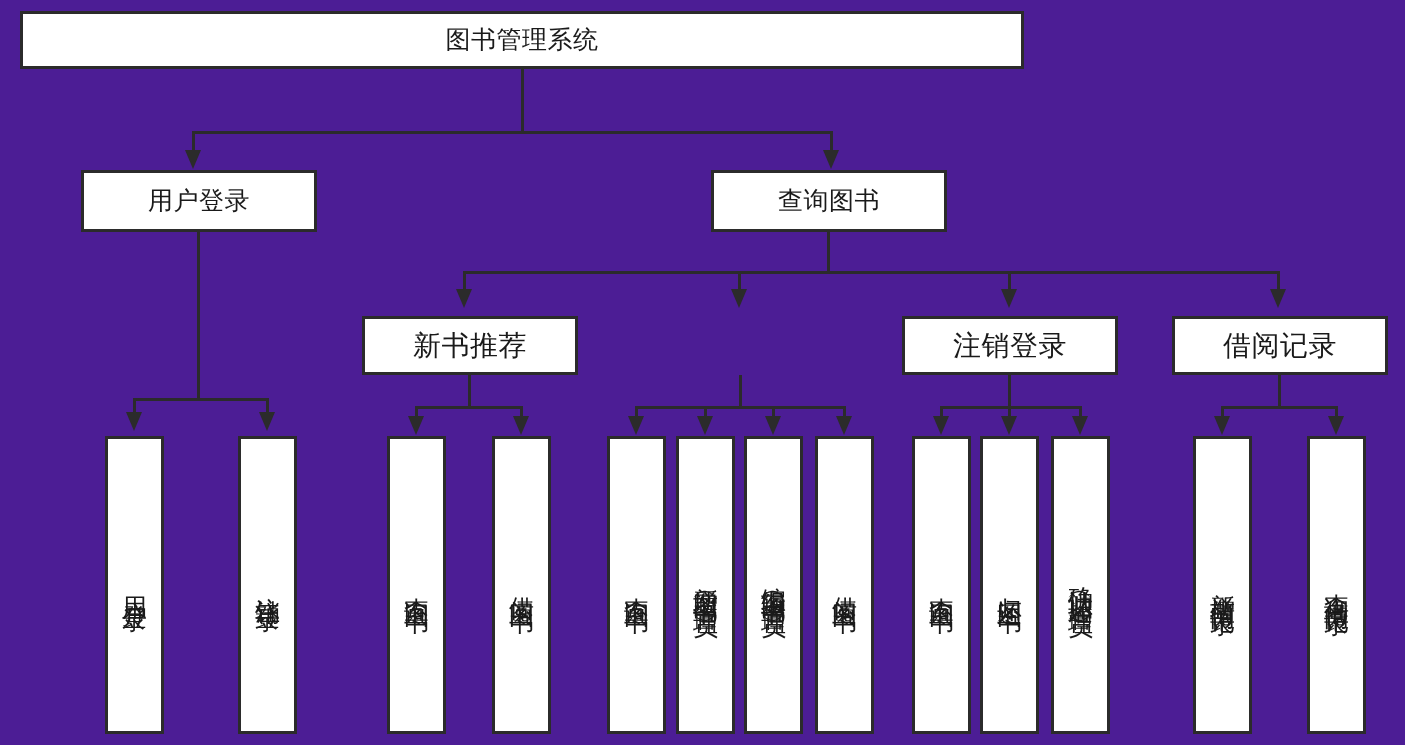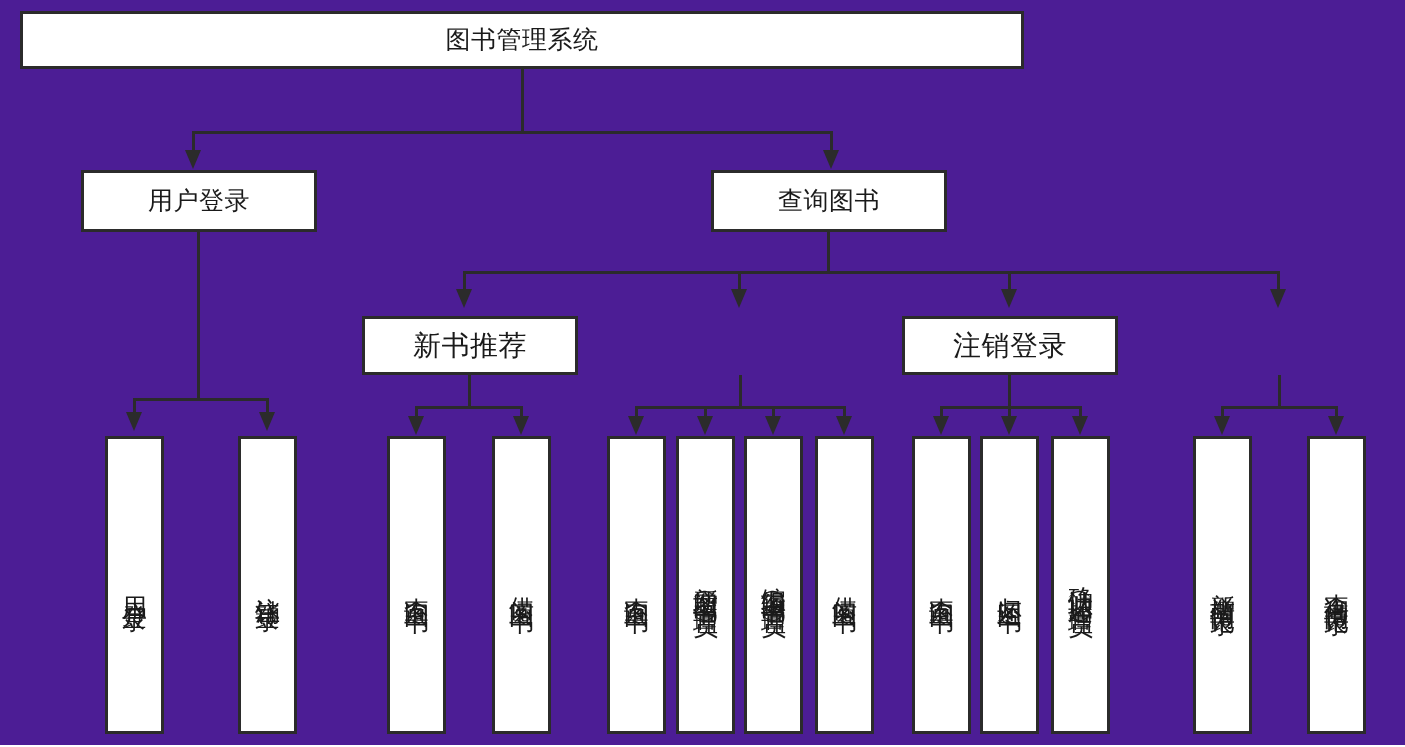--- a/index.html
+++ b/index.html
@@ -120,20 +120,23 @@
   <div class="arrow" style="left:1001px; top:289px;"></div>
 
   <div class="vline" style="left:1277px; top:271px; width:3px; height:20px;"></div>
   <div class="arrow" style="left:1270px; top:289px;"></div>
 
   <div class="node level3" style="left:362px; top:316px; width:216px; height:59px;">
     <span class="label">新书推荐</span>
   </div>
   <div class="node level3" style="left:902px; top:316px; width:216px; height:59px;">
     <span class="label">注销登录</span>
+  </div>
+  <div class="node level3" style="left:1172px; top:316px; width:216px; height:59px;">
+    <span class="label">借阅记录</span>
   </div>
 
   <div class="vline" style="left:468px; top:375px; width:3px; height:31px;"></div>
   <div class="hline" style="left:415px; top:406px; width:108px; height:3px;"></div>
   <div class="vline" style="left:415px; top:406px; width:3px; height:12px;"></div>
   <div class="arrow" style="left:408px; top:416px;"></div>
   <div class="vline" style="left:520px; top:406px; width:3px; height:12px;"></div>
   <div class="arrow" style="left:513px; top:416px;"></div>
 
   <div class="vline" style="left:739px; top:375px; width:3px; height:31px;"></div>

